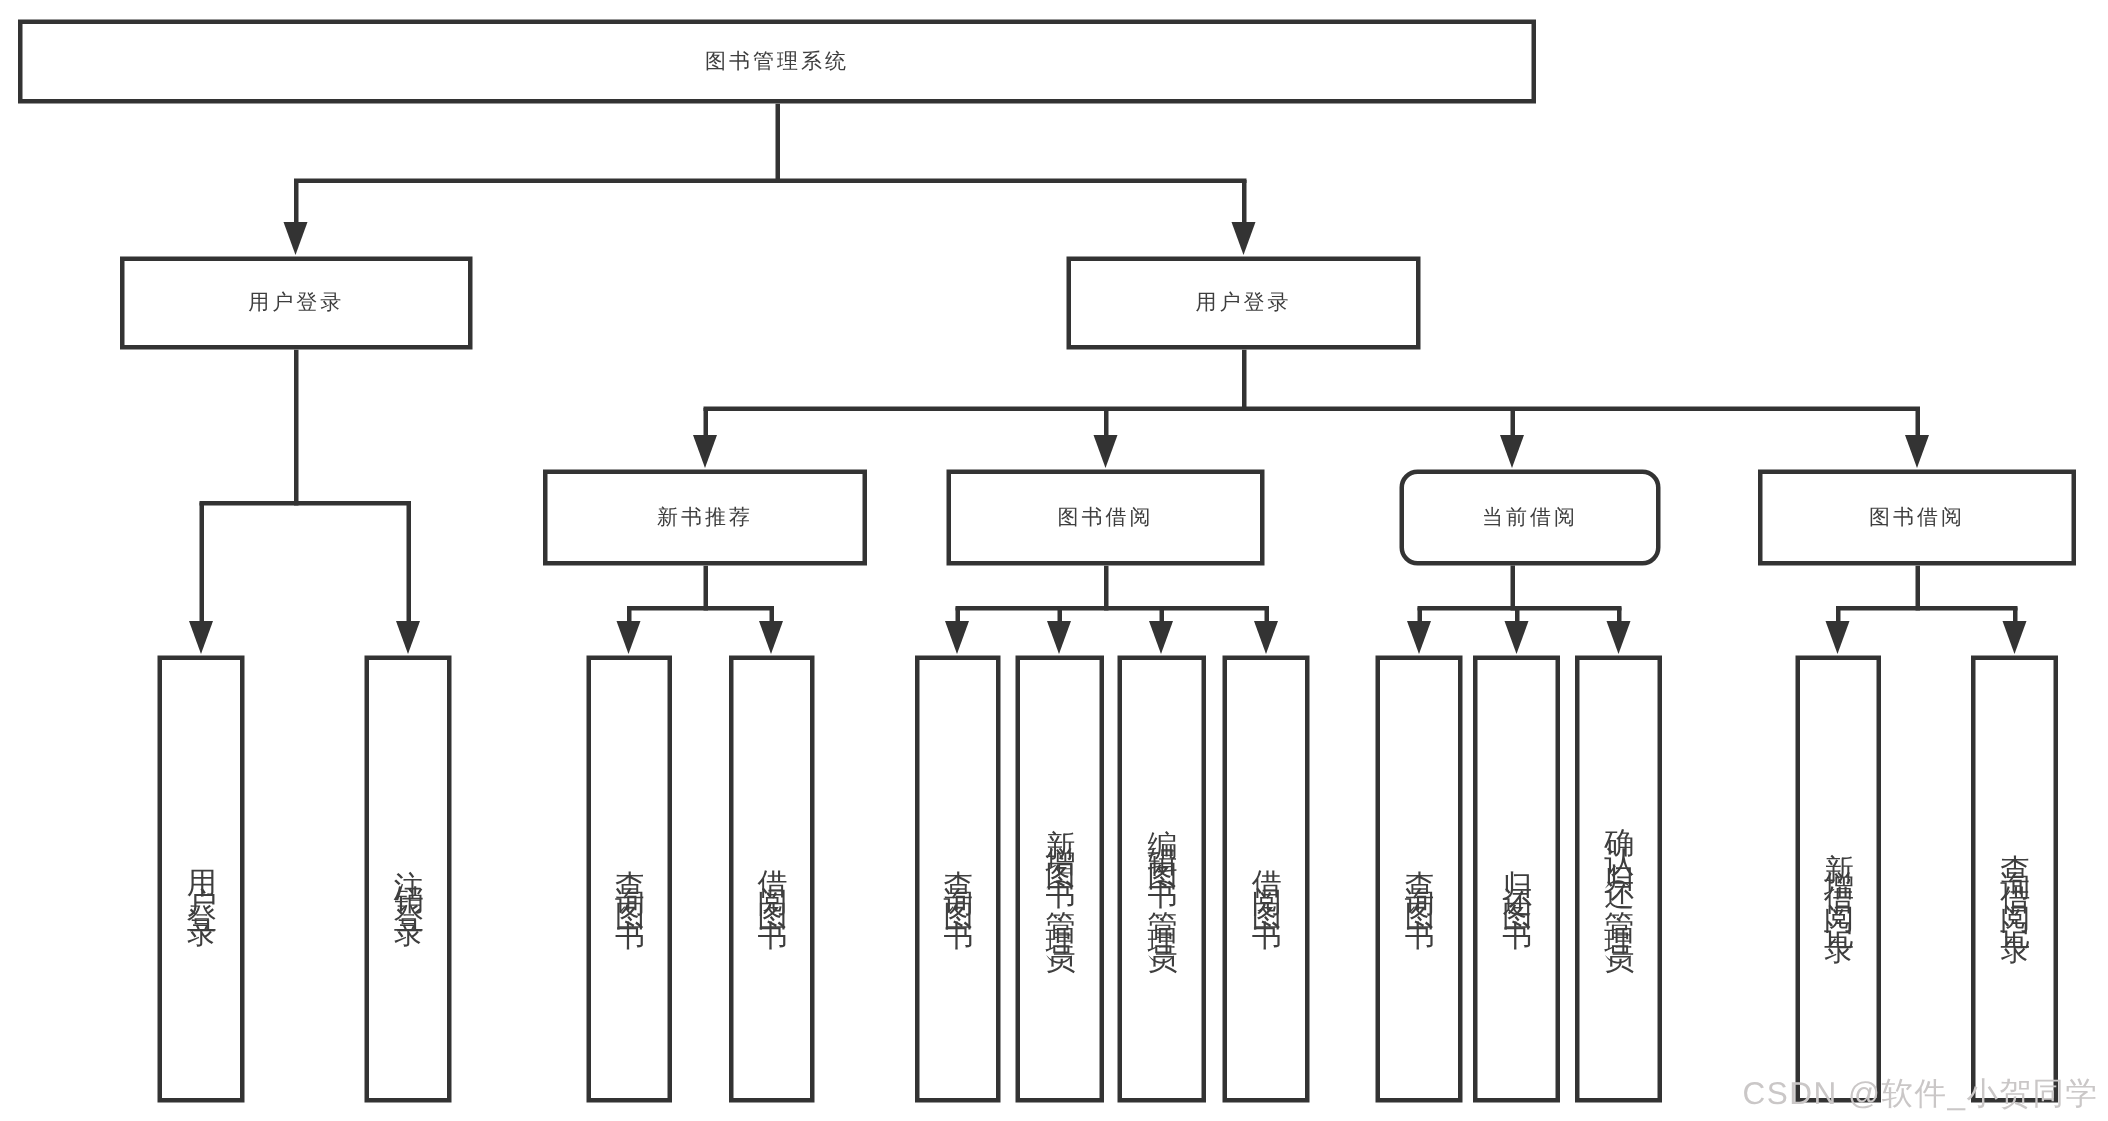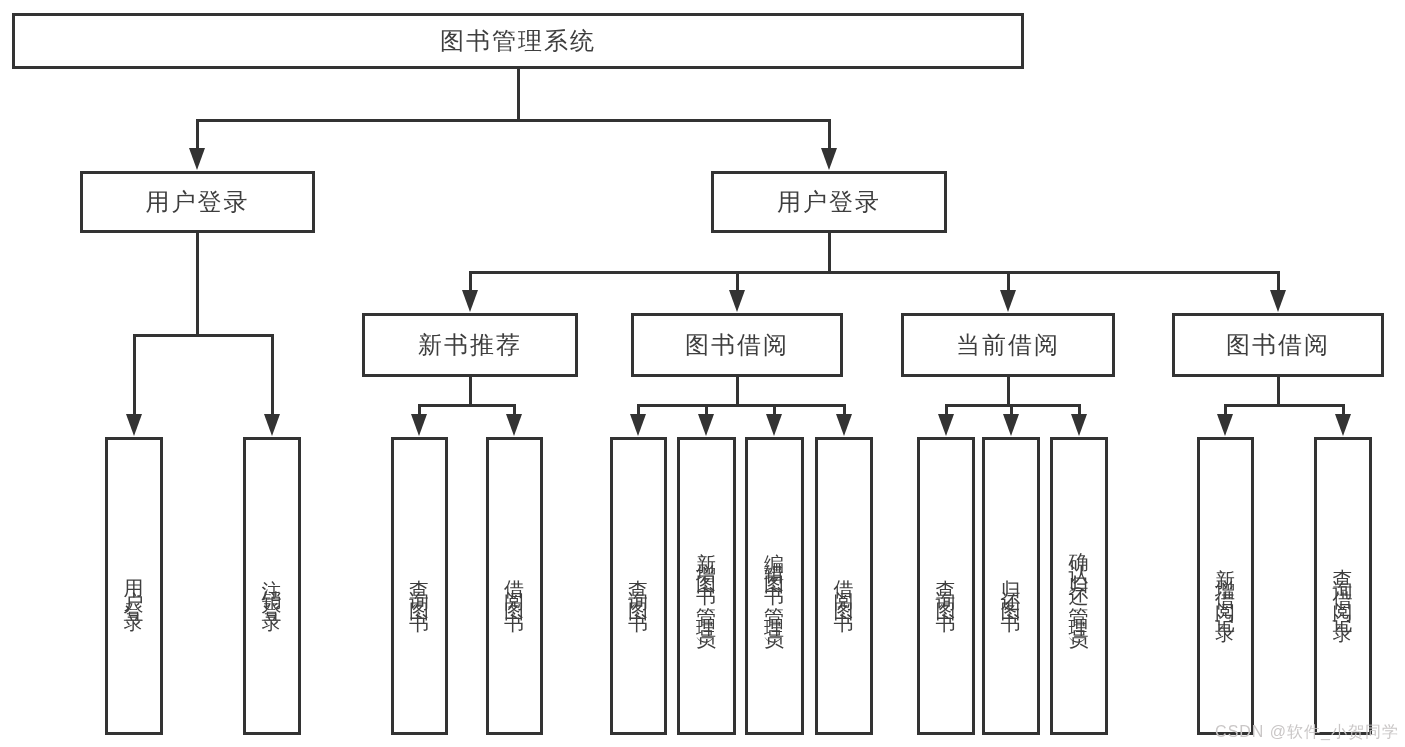--- a/index.html
+++ b/index.html
@@ -4,33 +4,33 @@
 <style>
   html,body{margin:0;padding:0;background:#fff;}
   .stage{
     position:relative;width:1405px;height:747px;background:#ffffff;overflow:hidden;
     font-family:"Liberation Sans","DejaVu Sans",sans-serif;
   }
   .box{
     position:absolute;background:#ffffff;border:3px solid #333333;box-sizing:border-box;
     display:flex;align-items:center;justify-content:center;color:#3e3e3e;
   }
-  .hbox .label{font-size:24px;letter-spacing:2px;white-space:nowrap;font-family:Liberation Mono, monospace;}
+  .hbox .label{font-size:14px;letter-spacing:2px;white-space:nowrap;font-family:Liberation Mono, monospace;}
   .vbox .vlabel{
     writing-mode:vertical-rl;text-orientation:mixed;
     font-size:20px;letter-spacing:11px;line-height:1;
   }
   .cline{position:absolute;background:#333333;}
   .arrow{
     position:absolute;width:0;height:0;
     border-left:8px solid transparent;border-right:8px solid transparent;
     border-top:22px solid #333333;
   }
   .watermark{
-    position:absolute;right:6px;bottom:4px;font-size:16px;color:#cac7c7;
+    position:absolute;right:6px;bottom:4px;font-size:21px;color:#cac7c7;
     letter-spacing:1px;white-space:nowrap;
   }
 </style>
 </head>
 <body>
 
 <div class="stage">
 
   <div id="connectors">
       <div class="cline" style="left: 517px; top: 69px; width: 3px; height: 53px;"></div>
@@ -97,21 +97,21 @@
   <div class="box hbox" style="left:711px;top:171px;width:236px;height:62px;">
     <span class="label">用户登录</span>
   </div>
 
   <div class="box hbox" style="left:362px;top:313px;width:216px;height:64px;">
     <span class="label">新书推荐</span>
   </div>
   <div class="box hbox" style="left:631px;top:313px;width:212px;height:64px;">
     <span class="label">图书借阅</span>
   </div>
-  <div class="box hbox" style="left:901px;top:313px;width:214px;height:64px;">
+  <div class="box hbox" style="left:933px;top:313px;width:174px;height:64px;border-radius:12px;">
     <span class="label">当前借阅</span>
   </div>
   <div class="box hbox" style="left:1172px;top:313px;width:212px;height:64px;">
     <span class="label">图书借阅</span>
   </div>
 
   <div class="box vbox" style="left:105px;top:437px;width:58px;height:298px;">
     <span class="vlabel">用户登录</span>
   </div>
   <div class="box vbox" style="left:243px;top:437px;width:58px;height:298px;">

